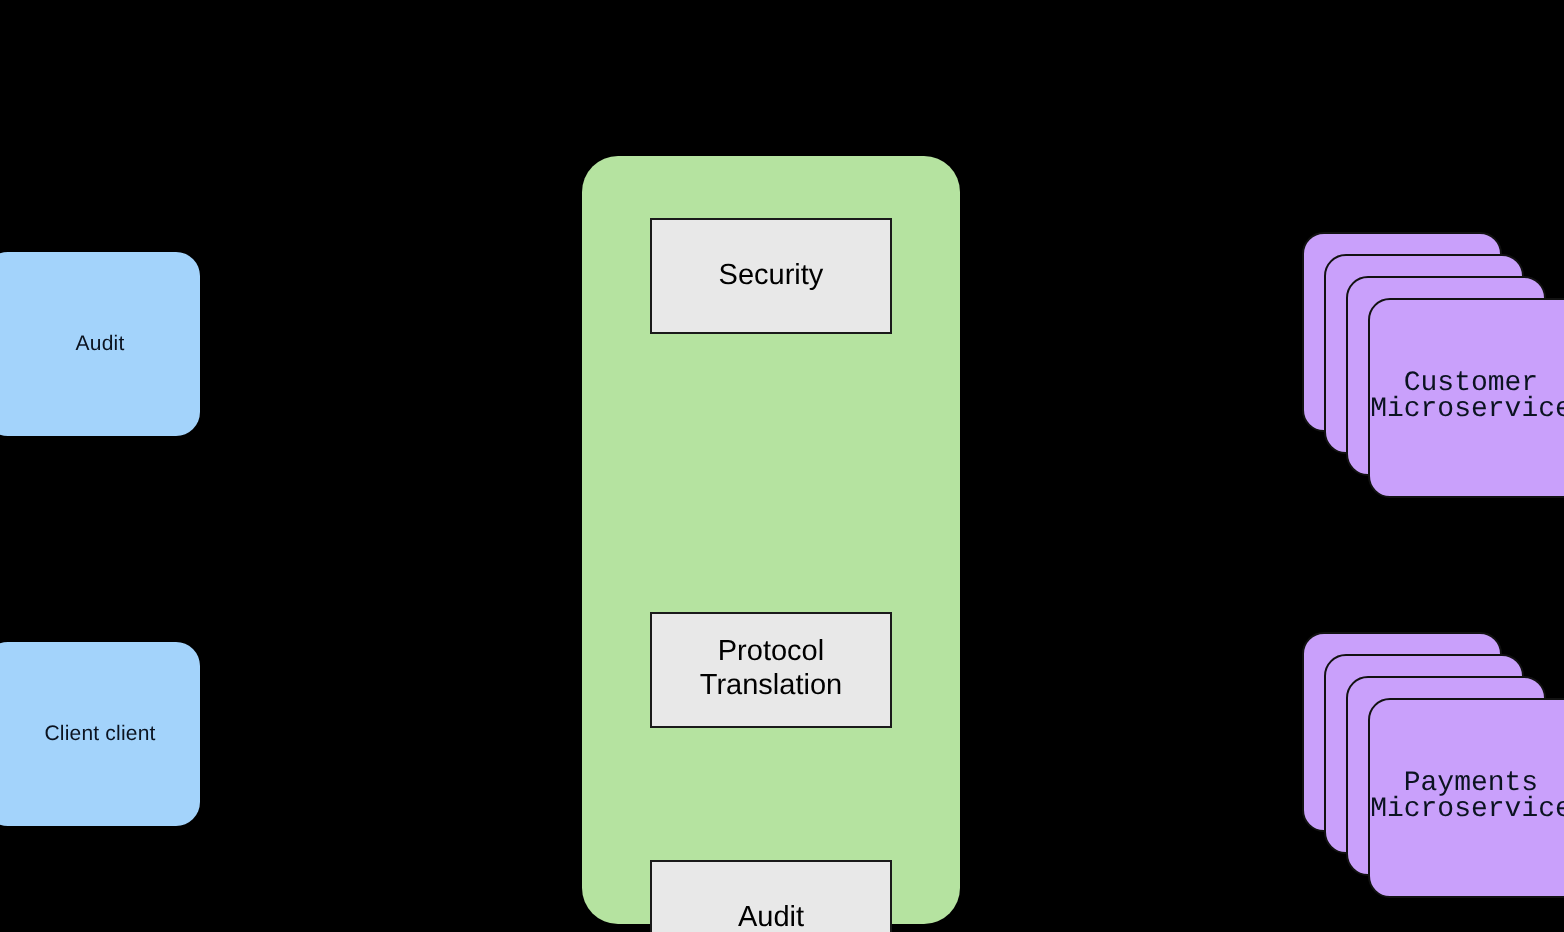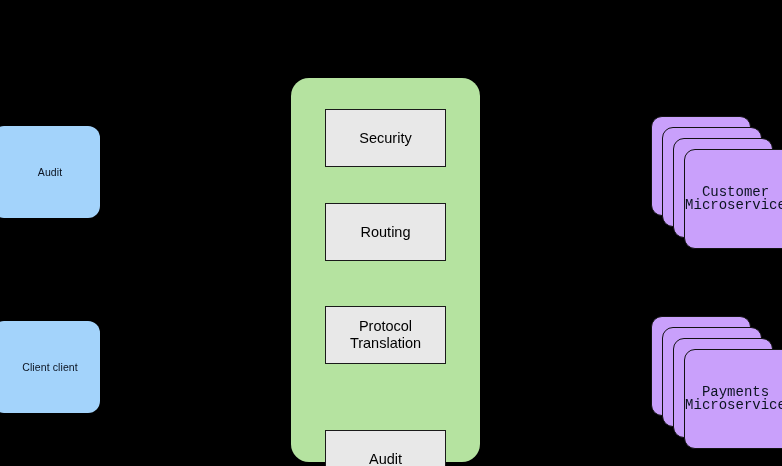--- a/index.html
+++ b/index.html
@@ -138,23 +138,20 @@
   <div class="client-box" id="client-box-secondary">
     <span class="label">Client client</span>
   </div>
 
   <div id="gateway-container">
 
     <div class="capability-box" id="capability-0">
       <span class="label">Security</span>
     </div>
 
-    <div class="capability-box" id="capability-1">
-      <span class="label">Routing</span>
-    </div>
 
     <div class="capability-box" id="capability-2">
       <span class="label">Protocol
 Translation</span>
     </div>
 
     <div class="capability-box" id="capability-3">
       <span class="label">Audit</span>
     </div>
 

